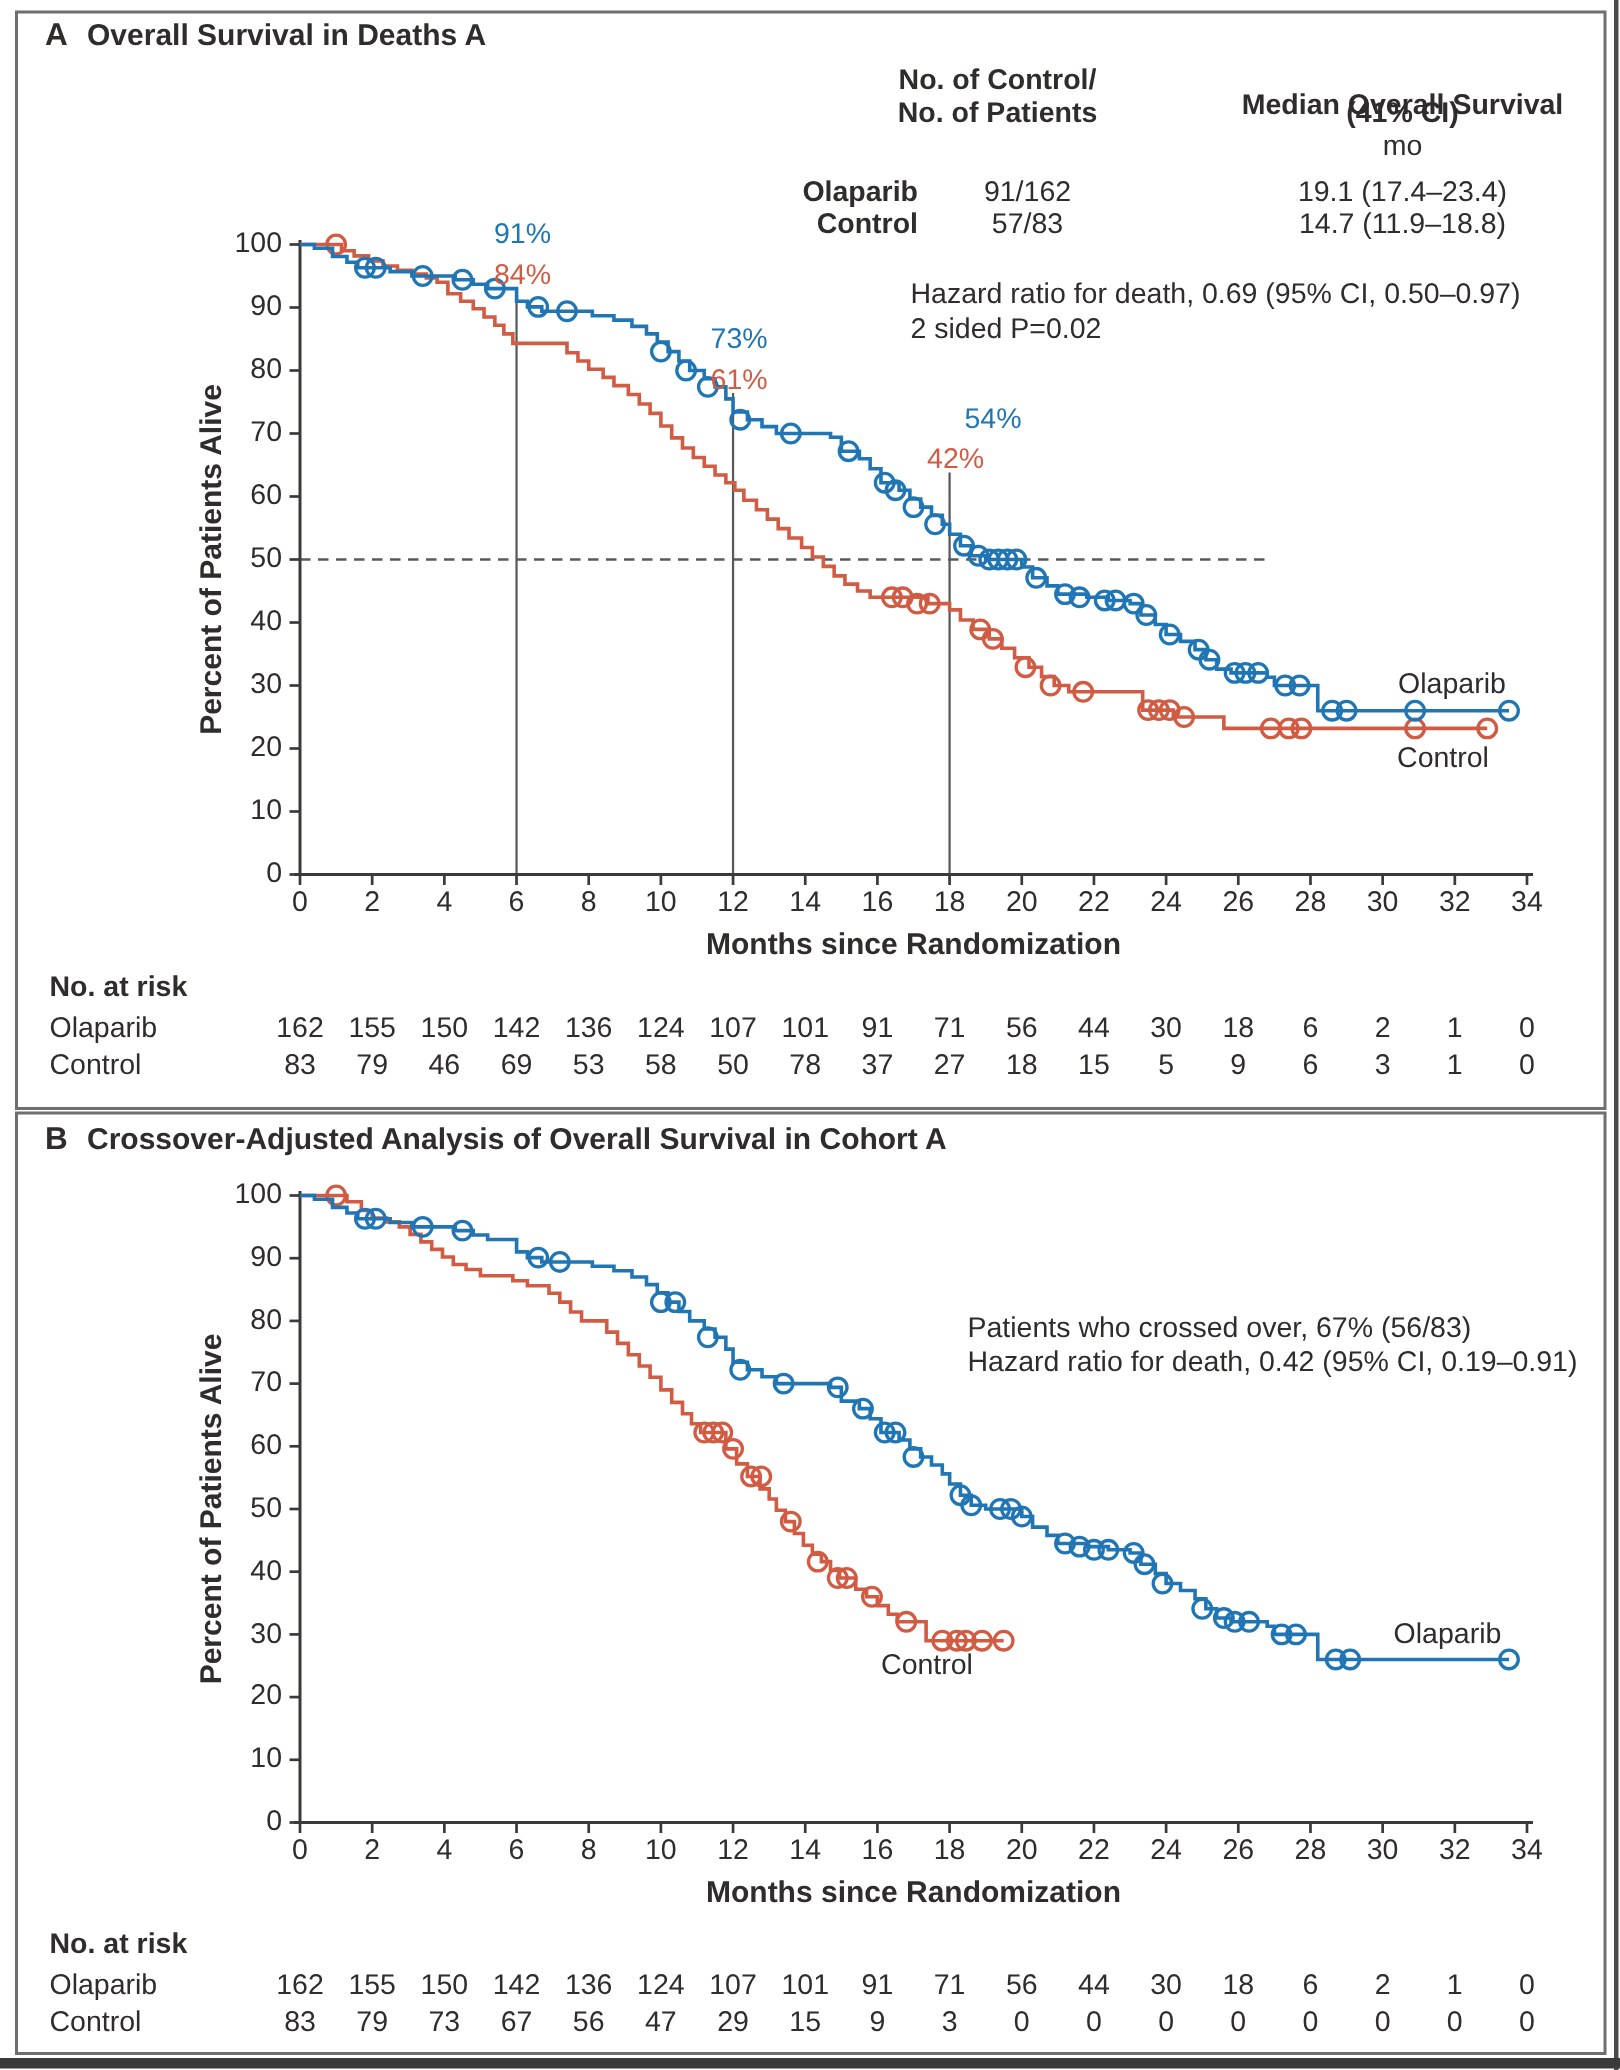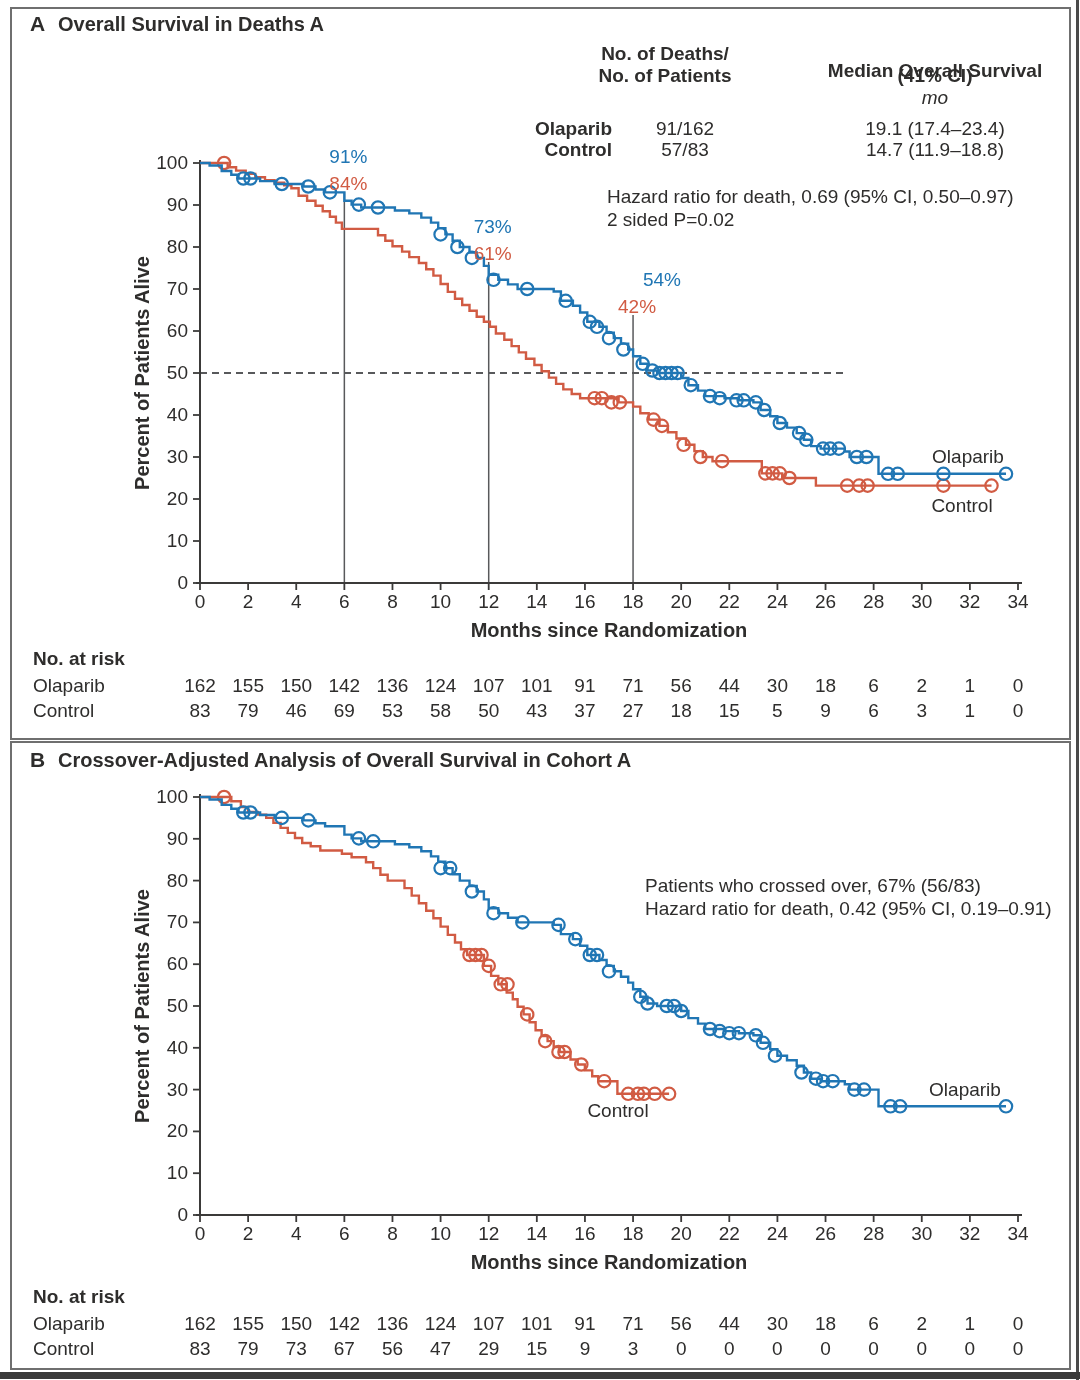--- a/index.html
+++ b/index.html
@@ -4,21 +4,21 @@
 <style>
   html,body{margin:0;padding:0}
   body{width:1080px;height:1380px;position:relative;background:#fff;
        font-family:"Liberation Sans",sans-serif;color:#2e2d2c;overflow:hidden}
   .abs{position:absolute}
   .b{font-weight:700}
   .t19{font-size:19px;line-height:22px}
   .t20{font-size:20px;line-height:23px}
   .ctr{text-align:center}
   .rgt{text-align:right}
-  .it{font-style:italic}
+  .it{}
   .oly{color:#2076b4}
   .ctl{color:#d15b43}
   .panel-box{border:2px solid #6f6f6f;background:transparent}
   .nowrap{white-space:nowrap}
 </style>
 </head>
 <body>
 
 <div class="abs panel-box" style="left:10px;top:7px;width:1057px;height:729px"></div>
 <div class="abs panel-box" style="left:10px;top:741px;width:1057px;height:625px"></div>
@@ -210,21 +210,21 @@
     <circle cx="854.4" cy="1089.6" r="6.2" fill="none" stroke="#2076b4" stroke-width="2.2"></circle>
     <circle cx="864.0" cy="1089.6" r="6.2" fill="none" stroke="#2076b4" stroke-width="2.2"></circle>
     <circle cx="890.5" cy="1106.3" r="6.2" fill="none" stroke="#2076b4" stroke-width="2.2"></circle>
     <circle cx="900.1" cy="1106.3" r="6.2" fill="none" stroke="#2076b4" stroke-width="2.2"></circle>
     <circle cx="1006.0" cy="1106.3" r="6.2" fill="none" stroke="#2076b4" stroke-width="2.2"></circle>
   </svg>
 
 <div class="abs b" style="left:30px;top:12px;font-size:21px">A</div>
 <div class="abs b t20" style="left:58px;top:13px">Overall Survival in Deaths A</div>
 
-<div class="abs b t19 ctr" style="left:565px;top:43px;width:200px">No. of Deaths/</div>
+<div class="abs b t19 ctr" style="left:565px;top:43px;width:200px">No. of Control/</div>
 <div class="abs b t19 ctr" style="left:565px;top:65px;width:200px">No. of Patients</div>
 <div class="abs b t19 ctr" style="left:810px;top:60px;width:250px">Median Overall Survival</div>
 <div class="abs b t19 ctr" style="left:810px;top:65px;width:250px">(41% CI)</div>
 <div class="abs t19 ctr it" style="left:810px;top:87px;width:250px">mo</div>
 
 <div class="abs b t19 rgt" style="left:500px;top:118px;width:112px">Olaparib</div>
 <div class="abs t19 ctr" style="left:585px;top:118px;width:200px">91/162</div>
 <div class="abs t19 ctr" style="left:810px;top:118px;width:250px">19.1 (17.4–23.4)</div>
 <div class="abs b t19 rgt" style="left:500px;top:139px;width:112px">Control</div>
 <div class="abs t19 ctr" style="left:585px;top:139px;width:200px">57/83</div>
@@ -310,21 +310,21 @@
 <div class="abs t19 ctr" style="left:945.8816px;top:675px;width:48px">1</div>
 <div class="abs t19 ctr" style="left:993.9992000000001px;top:675px;width:48px">0</div>
 <div class="abs t19" style="left:33px;top:700px">Control</div>
 <div class="abs t19 ctr" style="left:176px;top:700px;width:48px">83</div>
 <div class="abs t19 ctr" style="left:224.1176px;top:700px;width:48px">79</div>
 <div class="abs t19 ctr" style="left:272.2352px;top:700px;width:48px">46</div>
 <div class="abs t19 ctr" style="left:320.3528px;top:700px;width:48px">69</div>
 <div class="abs t19 ctr" style="left:368.47040000000004px;top:700px;width:48px">53</div>
 <div class="abs t19 ctr" style="left:416.588px;top:700px;width:48px">58</div>
 <div class="abs t19 ctr" style="left:464.7056px;top:700px;width:48px">50</div>
-<div class="abs t19 ctr" style="left:512.8232px;top:700px;width:48px">43</div>
+<div class="abs t19 ctr" style="left:512.8232px;top:700px;width:48px">78</div>
 <div class="abs t19 ctr" style="left:560.9408000000001px;top:700px;width:48px">37</div>
 <div class="abs t19 ctr" style="left:609.0584px;top:700px;width:48px">27</div>
 <div class="abs t19 ctr" style="left:657.176px;top:700px;width:48px">18</div>
 <div class="abs t19 ctr" style="left:705.2936000000001px;top:700px;width:48px">15</div>
 <div class="abs t19 ctr" style="left:753.4112px;top:700px;width:48px">5</div>
 <div class="abs t19 ctr" style="left:801.5288px;top:700px;width:48px">9</div>
 <div class="abs t19 ctr" style="left:849.6464000000001px;top:700px;width:48px">6</div>
 <div class="abs t19 ctr" style="left:897.764px;top:700px;width:48px">3</div>
 <div class="abs t19 ctr" style="left:945.8816px;top:700px;width:48px">1</div>
 <div class="abs t19 ctr" style="left:993.9992000000001px;top:700px;width:48px">0</div>

